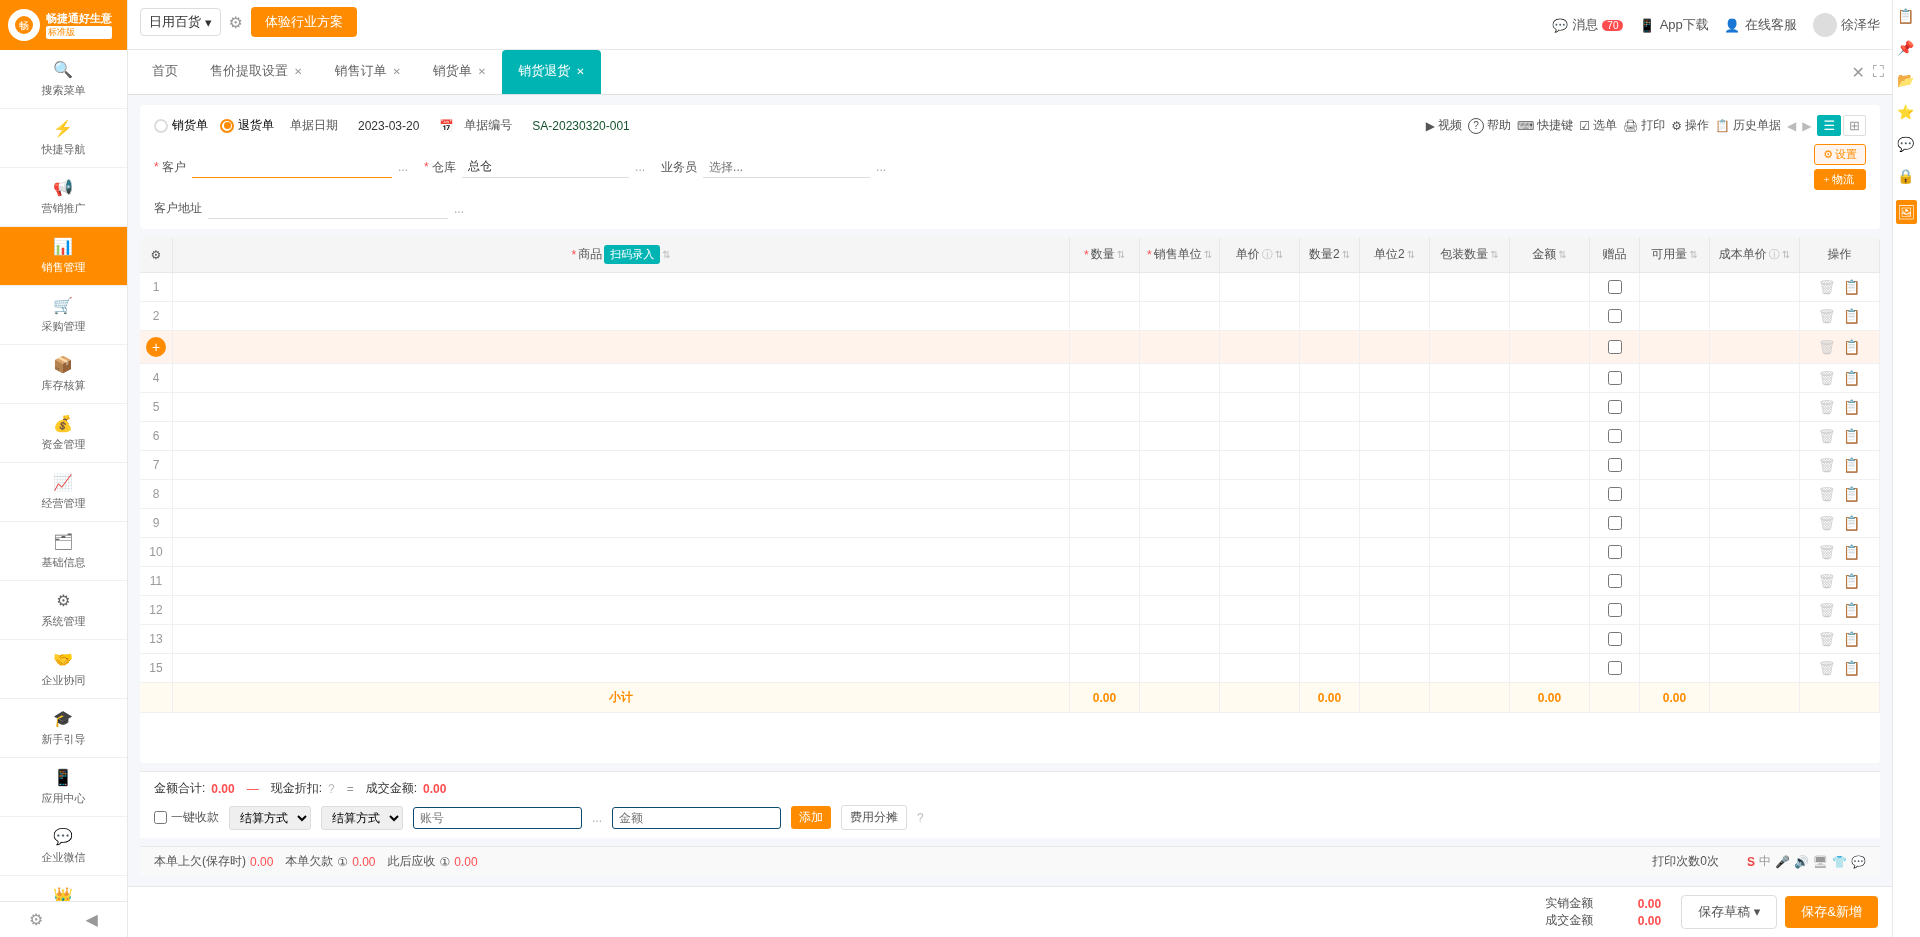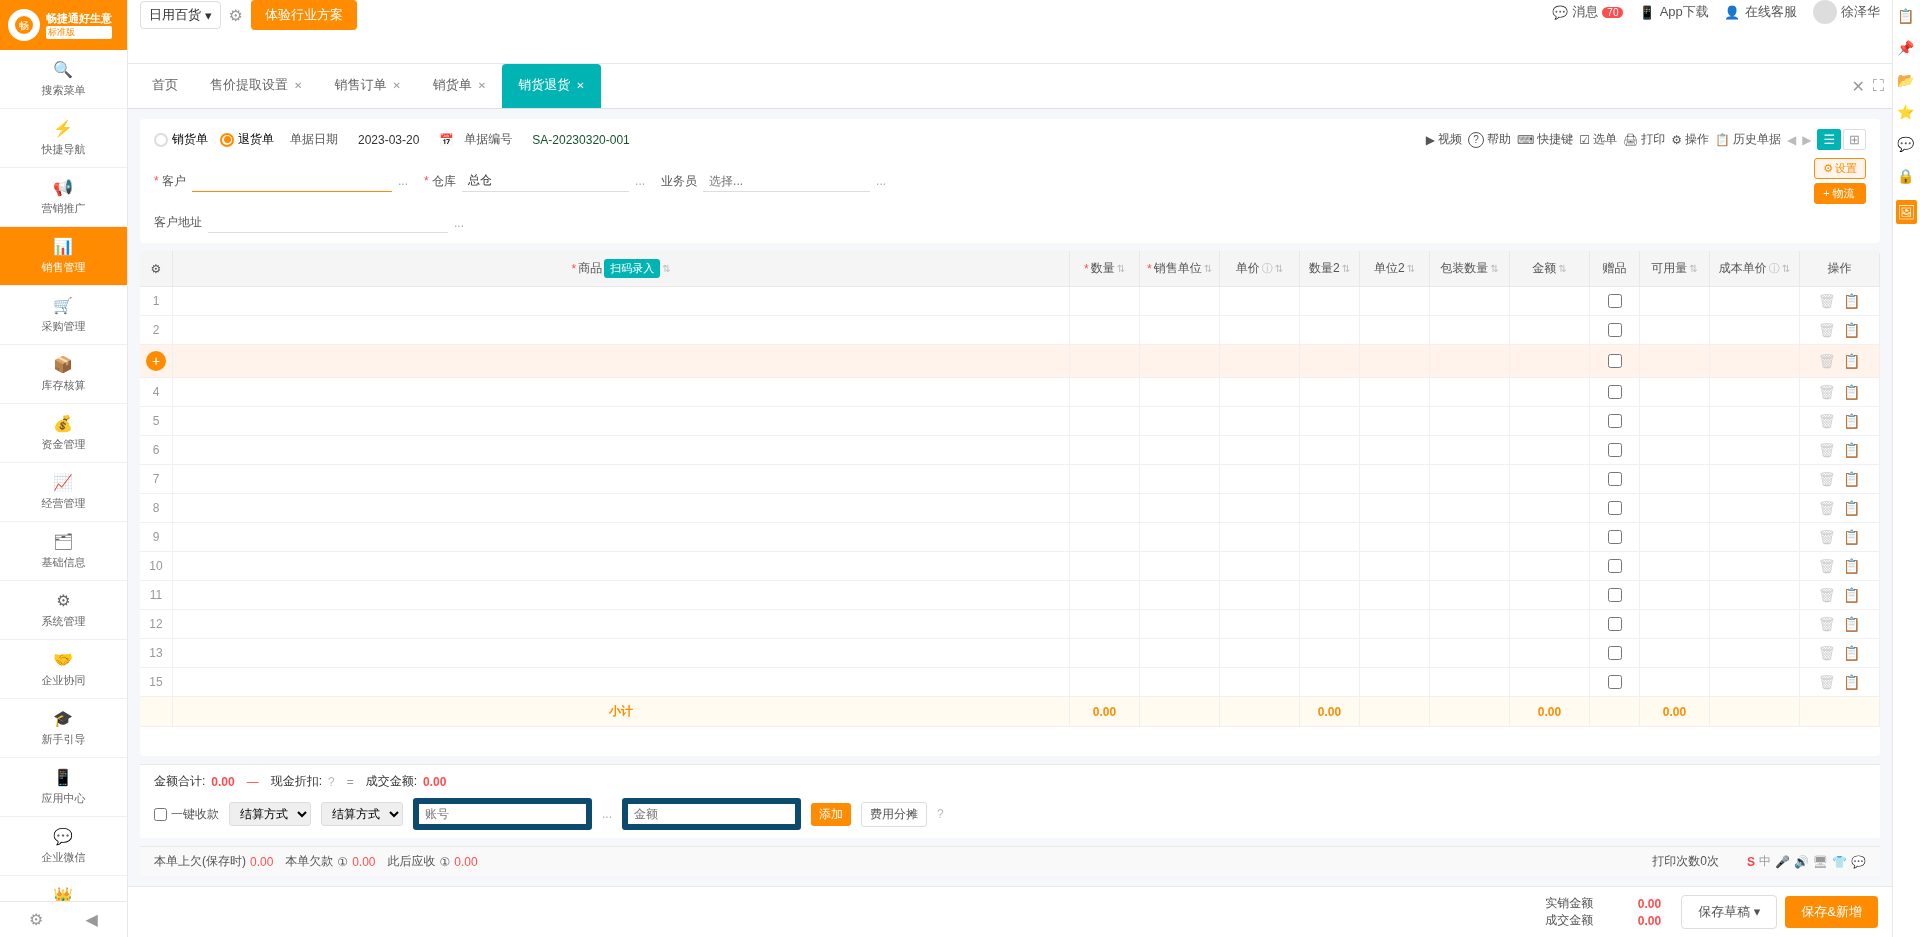--- a/index.html
+++ b/index.html
@@ -16,21 +16,21 @@
     .sidebar-item.active { background: #ff8c00; color: #fff; }
     .sidebar-item-icon { font-size: 16px; }
     .sidebar-item-label { font-size: 11px; }
     .sidebar-bottom { display: flex; justify-content: space-around; padding: 8px; border-top: 1px solid #e8e8e8; }
     .sidebar-bottom-btn { color: #999; font-size: 16px; cursor: pointer; }
 
     
     .main { flex: 1; display: flex; flex-direction: column; overflow: hidden; }
 
     
-    .topbar { height: 64px; background: #fff; display: flex; align-items: flex-start; justify-content: space-between; padding: 0 12px; border-bottom: 1px solid #e8e8e8; flex-shrink: 0; }
+    .topbar { height: 50px; background: #fff; display: flex; align-items: flex-end; justify-content: space-between; padding: 12px 12px; border-bottom: 1px solid #e8e8e8; flex-shrink: 0; }
     .topbar-left { display: flex; align-items: center; gap: 8px; }
     .topbar-select { display: flex; align-items: center; gap: 4px; font-size: 13px; color: #333; border: 1px solid #ddd; border-radius: 4px; padding: 4px 8px; cursor: pointer; }
     .topbar-gear { color: #999; font-size: 16px; cursor: pointer; }
     .topbar-btn { background: #ff8c00; color: #fff; border: none; border-radius: 4px; padding: 6px 14px; font-size: 13px; cursor: pointer; }
     .topbar-right { display: flex; align-items: center; gap: 16px; color: #555; font-size: 13px; }
     .topbar-right-item { display: flex; align-items: center; gap: 4px; cursor: pointer; }
     .badge { background: #ff4d4f; color: #fff; border-radius: 10px; padding: 0 5px; font-size: 10px; }
     .avatar { width: 24px; height: 24px; border-radius: 50%; background: #ddd; display: inline-block; }
 
     
@@ -56,21 +56,21 @@
     .radio-group { display: flex; align-items: center; gap: 12px; }
     .radio-item { display: flex; align-items: center; gap: 4px; cursor: pointer; font-size: 12px; }
     .radio-dot { width: 14px; height: 14px; border-radius: 50%; border: 2px solid #ddd; display: flex; align-items: center; justify-content: center; }
     .radio-dot.checked { border-color: #ff8c00; }
     .radio-dot.checked::after { content: ""; width: 7px; height: 7px; background: #ff8c00; border-radius: 50%; }
     .form-info { display: flex; align-items: center; gap: 10px; color: #555; font-size: 12px; }
     .form-info-item { display: flex; align-items: center; gap: 20px; }
     .doc-date { color: #333; }
     .doc-no { color: #14532d; }
     .toolbar-btn { border: 1px solid #ff8c00; border-radius: 3px; padding: 2px 8px; font-size: 11px; cursor: pointer; background: #fff5ee; color: #ff8c00; display: flex; align-items: center; gap: 2px; }
-    .toolbar-btn-add { background: #ff8c00; color: #fff; border-color: #ff8c00; }
+    .toolbar-btn-add { background: #ff8c00; color: #fff; border-color: #ff8c00; font-family: Liberation Serif, serif; }
 
     
     .table-wrap { background: #fff; border-radius: 4px; flex: 1; overflow: auto; min-height: 0; }
     table { width: 100%; border-collapse: collapse; font-size: 12px; }
     thead tr { background: #f5f5f5; }
     thead th { padding: 8px 6px; text-align: center; border-right: 1px solid #e8e8e8; border-bottom: 1px solid #e8e8e8; color: #555; font-weight: normal; white-space: nowrap; position: sticky; top: 0; background: #f5f5f5; z-index: 1; }
     tbody tr { border-bottom: 1px solid #f0f0f0; }
     tbody tr.highlighted { background: #fff3ec; }
     tbody td { padding: 6px; text-align: center; border-right: 1px solid #f0f0f0; color: #555; }
     tbody td.row-num { color: #999; width: 32px; }
@@ -89,21 +89,21 @@
     .bottom-bar { background: #fff; padding: 8px 14px; border-top: 1px solid #e8e8e8; flex-shrink: 0; }
     .bottom-row1 { display: flex; align-items: center; gap: 12px; margin-bottom: 8px; }
     .amount-sum { color: #333; font-size: 12px; display: flex; align-items: center; gap: 6px; }
     .amount-val { color: #ff4d4f; font-weight: bold; }
     .minus-icon { color: #ff4d4f; }
     .equals-icon { color: #999; }
     .help-icon { color: #bbb; cursor: pointer; }
     .bottom-row2 { display: flex; align-items: center; gap: 10px; }
     .checkbox-label { display: flex; align-items: center; gap: 4px; color: #555; }
     .bottom-select { border: 1px solid #ddd; border-radius: 3px; padding: 3px 6px; font-size: 12px; }
-    .bottom-input { border: 6px solid #0c4a6e; border-radius: 3px; padding: 3px 6px; font-size: 12px; min-width: 80px; }
+    .bottom-input { border: 1px solid #0c4a6e; border-radius: 3px; padding: 3px 6px; font-size: 12px; min-width: 80px; }
     .orange-add-btn { background: #ff8c00; color: #fff; border: none; border-radius: 3px; padding: 3px 8px; cursor: pointer; font-size: 12px; }
     .expense-btn { border: 1px solid #ddd; border-radius: 3px; padding: 3px 8px; background: #fff; color: #555; cursor: pointer; font-size: 12px; }
 
     
     .status-bar { background: #f9f9f9; border-top: 1px solid #e8e8e8; padding: 6px 14px; display: flex; align-items: center; gap: 12px; font-size: 12px; color: #555; flex-shrink: 0; }
     .status-item { display: flex; align-items: center; gap: 4px; }
 
     
     .save-area { background: #fff; padding: 8px 14px; border-top: 1px solid #e8e8e8; display: flex; justify-content: flex-end; gap: 8px; align-items: center; flex-shrink: 0; }
     .save-summary { text-align: right; margin-right: 12px; }

